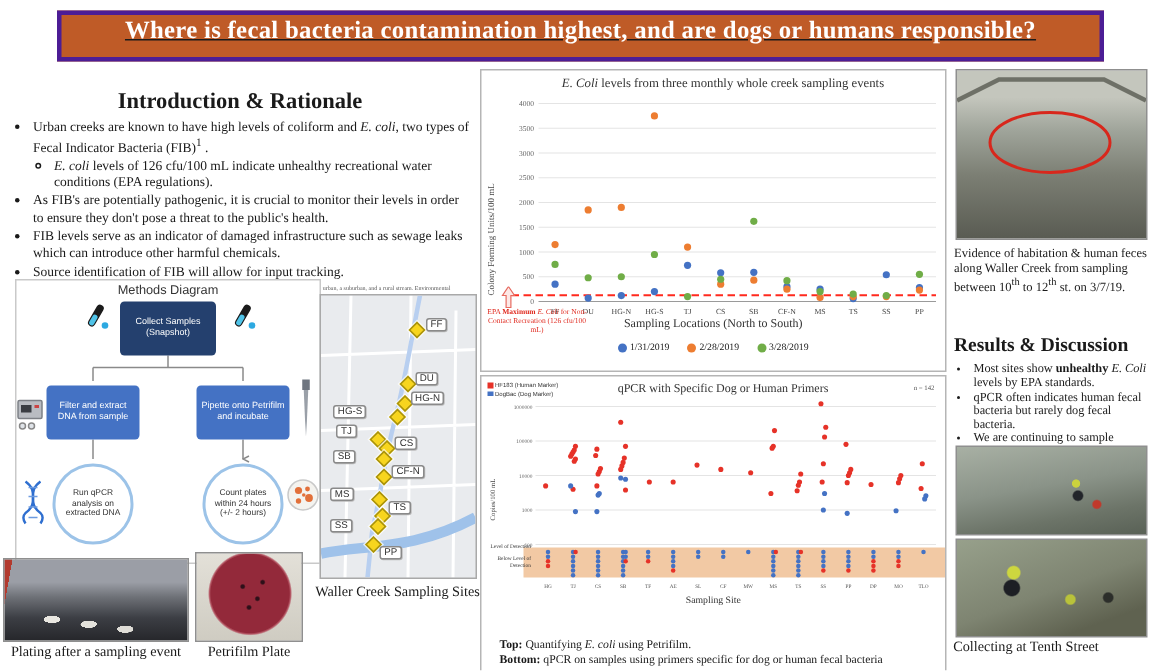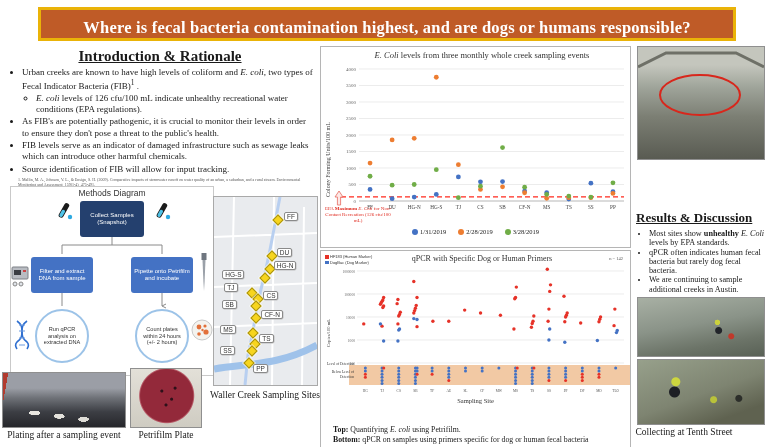--- a/index.html
+++ b/index.html
@@ -1,24 +1,24 @@
 <!DOCTYPE html>
 <html><head>
 <meta charset="utf-8">
 <style>
   html,body{margin:0;padding:0;background:#fff;}
   .poster{position:relative;width:768px;height:447px;background:#fff;overflow:hidden;
           font-family:"Liberation Serif",serif;color:#1a1a1a;}
   
   .titlebar{position:absolute;left:38px;top:7px;width:692px;height:28px;background:#bf5b27;
-            border:3px solid #eab308;display:flex;align-items:flex-end;justify-content:center;}
+            border:3px solid #4c1d95;display:flex;align-items:flex-start;justify-content:center;text-decoration:underline;}
   .titlebar h1{margin:0;color:#fff;font-size:16.5px;font-weight:bold;letter-spacing:.2px;}
   
   .intro{position:absolute;left:6px;top:44px;width:308px;}
-  .section-heading{font-size:15px;font-weight:bold;text-decoration:underline;text-align:center;margin:4px 0 2px 0;}
+  .section-heading{font-size:15px;font-weight:bold;text-align:center;margin:16px 0 2px 0;}
   ul.bullets{margin:2px 0 0 16px;padding:0;font-size:9px;line-height:1.26;}
   ul.bullets li{margin:0 0 1px 0;}
   ul.sub{list-style:circle;margin:0 0 0 14px;padding:0;}
   .footnote{font-size:4px;color:#555;margin:3px 0 0 12px;line-height:1.2;}
   
   .methods-panel{position:absolute;left:10px;top:186px;width:202px;height:188px;border:1px solid #c9c9c9;
                  font-family:"Liberation Sans",sans-serif;background:#fff;}
   .methods-title{position:absolute;top:1px;left:0;right:0;text-align:center;font-size:8.5px;color:#333;}
   .flow-lines{position:absolute;left:0;top:0;}
   .flow-box{position:absolute;background:#4472c4;color:#fff;font-size:6px;line-height:1.25;text-align:center;
@@ -293,20 +293,21 @@
           <circle cx="137.375" cy="150.7" r="2.4" fill="#70ad47"></circle>
           <circle cx="159.45833333333331" cy="139.15" r="2.4" fill="#70ad47"></circle>
           <circle cx="181.54166666666666" cy="100.53999999999999" r="2.4" fill="#70ad47"></circle>
           <circle cx="203.625" cy="140.14" r="2.4" fill="#70ad47"></circle>
           <circle cx="225.70833333333334" cy="147.4" r="2.4" fill="#70ad47"></circle>
           <circle cx="247.79166666666666" cy="149.05" r="2.4" fill="#70ad47"></circle>
           <circle cx="269.875" cy="150.04" r="2.4" fill="#70ad47"></circle>
           <circle cx="291.95833333333337" cy="135.85" r="2.4" fill="#70ad47"></circle>
         </g>
       </svg>
+    <div class="xlabel">Sampling Locations (North to South)</div>
     <div class="legend-row">
         <span class="legend-item">
           <span class="legend-dot" style="background: rgb(68, 114, 196);"></span>
           <span>1/31/2019</span>
         </span>
         <span class="legend-item">
           <span class="legend-dot" style="background: rgb(237, 125, 49);"></span>
           <span>2/28/2019</span>
         </span>
         <span class="legend-item">
@@ -518,20 +519,21 @@
     <div><b>Top:</b> Quantifying <i>E. coli</i> using Petrifilm.</div>
     <div><b>Bottom:</b> qPCR on samples using primers specific for dog or human fecal bacteria</div>
   </div>
 
   <div class="photo photo-evidence">
     <svg width="126" height="112" style="position:absolute;inset:0">
       <path d="M0,20 L28,6 L98,6 L126,20" stroke="#6e7067" stroke-width="3" fill="none"></path>
       <ellipse cx="62" cy="48" rx="40" ry="20" fill="none" stroke="#d8271c" stroke-width="2"></ellipse>
     </svg>
   </div>
+  <div class="evidence-caption">Evidence of habitation &amp; human feces along Waller Creek from sampling between 10<sup>th</sup> to 12<sup>th</sup> st. on 3/7/19.</div>
 
   <div class="results">
     <div class="section-heading">Results &amp; Discussion</div>
     <ul class="rbullets">
         <li>Most sites show <b>unhealthy</b> <i>E. Coli</i> levels by EPA standards.</li>
         <li>qPCR often indicates human fecal bacteria but rarely dog fecal bacteria.</li>
         <li>We are continuing to sample additional creeks in Austin.</li>
       </ul>
   </div>
 

